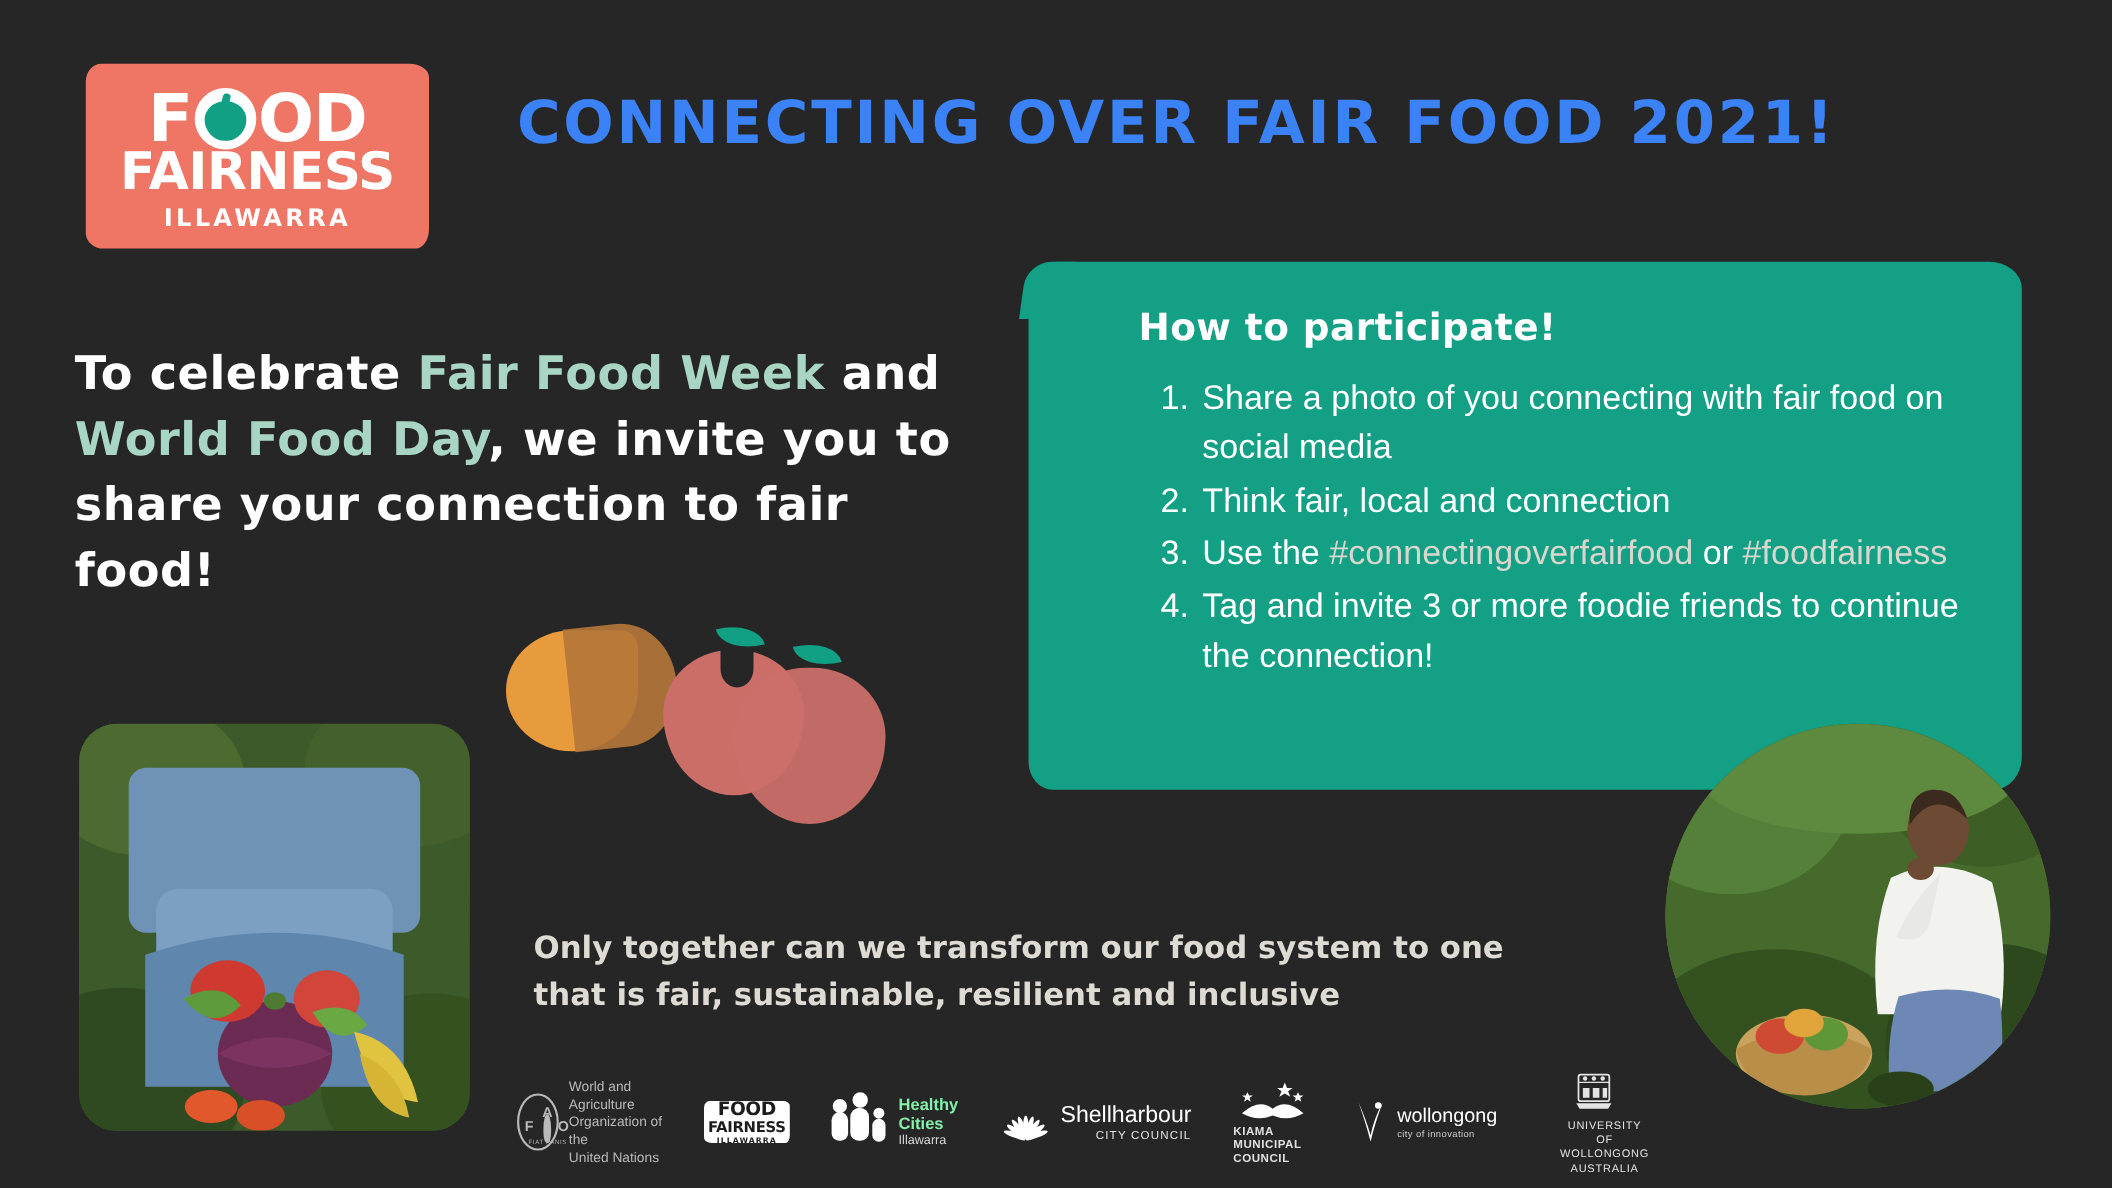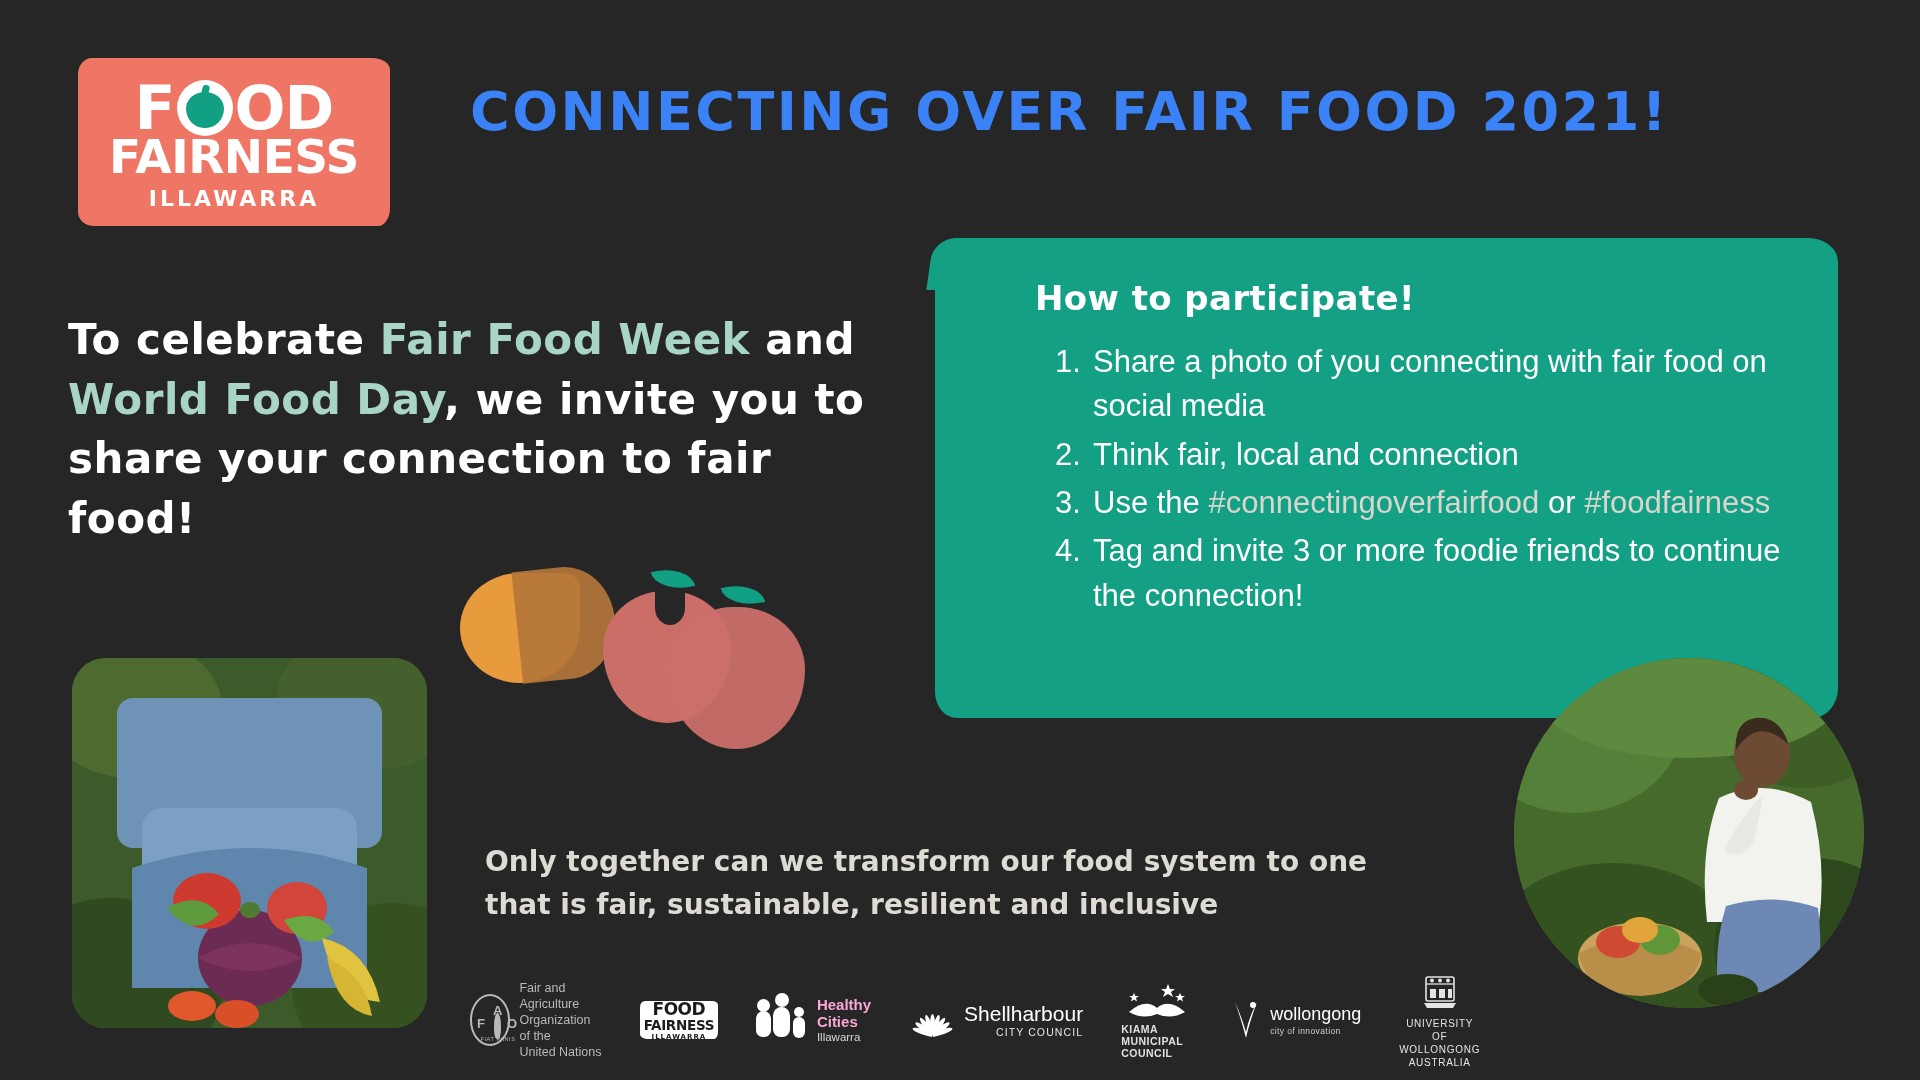--- a/index.html
+++ b/index.html
@@ -289,21 +289,21 @@
     font-family: "DejaVu Sans", sans-serif;
     font-weight: bold;
   }
   .ff-small .l1 { font-size: 17px; line-height: 1; letter-spacing: -0.5px; }
   .ff-small .l2 { font-size: 13.5px; line-height: 1.05; letter-spacing: -0.3px; }
   .ff-small .l3 { font-size: 7px; letter-spacing: 1px; margin-top: 1px; }
 
   
   .hc-figs { position: relative; width: 52px; height: 46px; }
   .hc-figs span { position: absolute; background: #fff; }
-  .hc-name { color:#f9a8d4; font-weight: bold; font-size: 15px; line-height: 1.12; }
+  .hc-name { color:#86efac; font-weight: bold; font-size: 15px; line-height: 1.12; }
   .hc-sub { color:#d8d8d8; font-weight: normal; font-size: 11.5px; }
 
   
   .sh-fan { position: relative; width: 46px; height: 42px; }
   .sh-fan i {
     position: absolute; left: 21px; bottom: 6px;
     width: 5px; height: 21px;
     background: #fff;
     border-radius: 50% 50% 20% 20%;
     transform-origin: 50% 100%;
@@ -315,21 +315,21 @@
   .kiama { display:flex; flex-direction:column; align-items:center; gap:1px; }
   .kiama-name { color:#e0e0e0; font-size: 10.5px; letter-spacing: .5px; font-weight: bold; }
 
   
   .wg { display:flex; flex-direction:column; gap:1px; }
   .wg-name { color:#fff; font-size: 18px; font-family:"Liberation Sans", sans-serif; }
   .wg-sub  { color:#cfcfcf; font-size: 8.5px; letter-spacing: .4px; }
 
   
   .uow { display:flex; flex-direction:column; align-items:center; gap:3px; }
-  .uow-name { color:#e4e4e4; font-size: 10px; letter-spacing: .7px; line-height:1.3; text-align:center; }
+  .uow-name { color:#e4e4e4; font-size: 10px; letter-spacing: .7px; line-height:1.3; text-align:center;margin-left:19px; }
 </style>
 </head>
 <body>
 
 <div class="poster">
 
   <div class="brand-logo">
     <div class="brand-food">
       <span>F</span>
       <span class="apple-o"></span>
@@ -432,21 +432,21 @@
 
     <div class="partner">
       <div class="fao-mark">
         <span class="fa-f">F</span>
         <span class="fa-a">A</span>
         <span class="fa-o">O</span>
         <span class="fa-wheat"></span>
         <span class="fa-motto">FIAT PANIS</span>
       </div>
       <div class="p-label">
-        <div>Fair and Agriculture</div>
+        <div>World and Agriculture</div>
         <div>Organization of the</div>
         <div>United Nations</div>
       </div>
     </div>
 
     <div class="partner">
       <div class="ff-small">
         <div class="l1">FOOD</div>
         <div class="l2">FAIRNESS</div>
         <div class="l3">ILLAWARRA</div>

